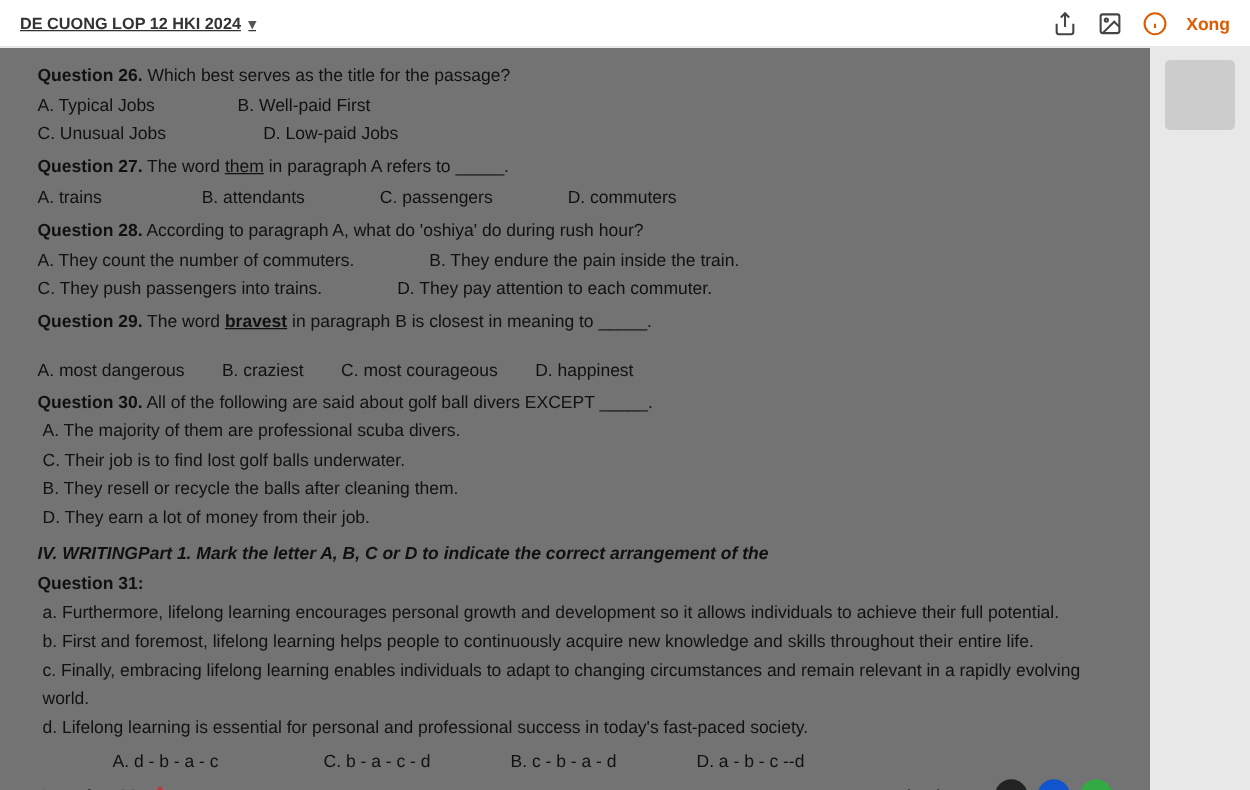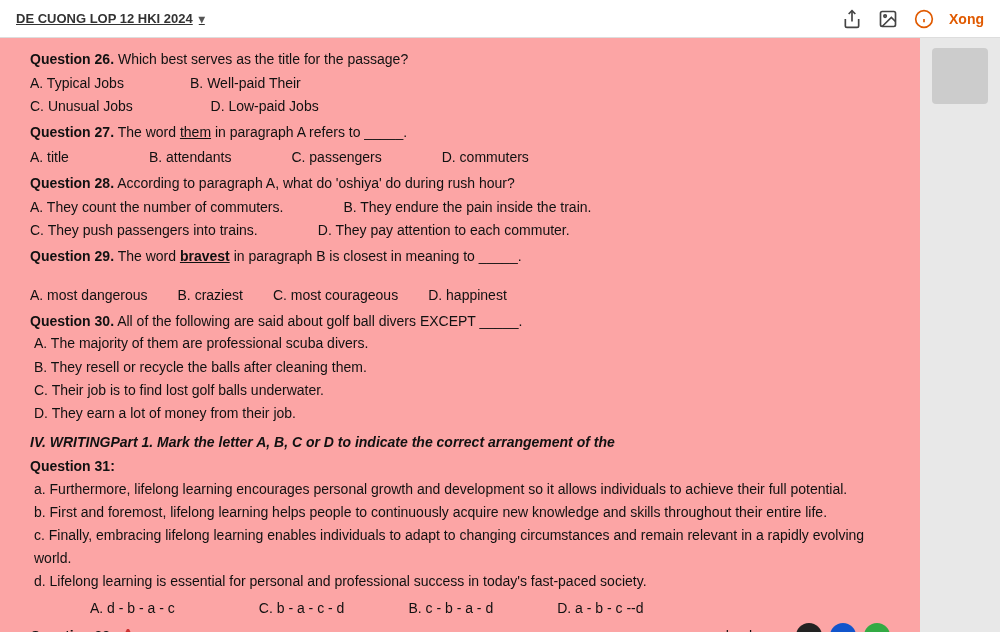--- a/index.html
+++ b/index.html
@@ -55,21 +55,21 @@
 
     
     .content-wrapper {
       display: flex;
       flex: 1;
       overflow: hidden;
     }
 
     .main-content {
       flex: 1;
-      background: #fca5a5;
+      background: #737373;
       padding: 10px 30px 10px 30px;
       overflow-y: auto;
       font-size: 14px;
       line-height: 1.6;
       color: #111;
     }
 
     .right-panel {
       width: 80px;
       background: #e8e8e8;
@@ -175,39 +175,39 @@
 <div class="content-wrapper">
   <div class="main-content">
 
     <div class="question-block">
       <span class="question-title">Question 26.</span>
       <span class="question-text">Which best serves as the title for the passage?</span>
       <div style="display:flex; gap:30px; margin-top:2px;">
         <div style="flex:1;">
           <span>A. Typical Jobs</span>
           &nbsp;&nbsp;&nbsp;&nbsp;&nbsp;&nbsp;&nbsp;&nbsp;&nbsp;&nbsp;&nbsp;&nbsp;&nbsp;&nbsp;&nbsp;
-          <span>B. Well-paid Their</span>
+          <span>B. Well-paid First</span>
         </div>
       </div>
       <div style="display:flex; gap:30px;">
         <div style="flex:1;">
           <span>C. Unusual Jobs</span>
           &nbsp;&nbsp;&nbsp;&nbsp;&nbsp;&nbsp;&nbsp;&nbsp;&nbsp;&nbsp;&nbsp;&nbsp;&nbsp;&nbsp;&nbsp;&nbsp;&nbsp;&nbsp;
           <span>D. Low-paid Jobs</span>
         </div>
       </div>
     </div>
 
     <div class="question-block">
       <span class="question-title">Question 27.</span>
       <span> The word </span>
       <span style="text-decoration:underline;">them</span>
       <span> in paragraph A refers to _____.</span>
       <div style="display:flex; gap:20px; margin-top:2px;">
-        <span>A. title</span>
+        <span>A. trains</span>
         <span style="margin-left:60px;">B. attendants</span>
         <span style="margin-left:40px;">C. passengers</span>
         <span style="margin-left:40px;">D. commuters</span>
       </div>
     </div>
 
     <div class="question-block">
       <span class="question-title">Question 28.</span>
       <span>According to paragraph A, what do 'oshiya' do during rush hour?</span>
       <div style="margin-top:2px;">
@@ -232,22 +232,22 @@
         <span style="margin-left:10px;">B. craziest</span>
         <span style="margin-left:10px;">C. most courageous</span>
         <span style="margin-left:10px;">D. happinest</span>
       </div>
     </div>
 
     <div class="question-block">
       <span class="question-title">Question 30.</span>
       <span>All of the following are said about golf ball divers EXCEPT _____.</span>
       <div class="list-item">A. The majority of them are professional scuba divers.</div>
+      <div class="list-item">C. Their job is to find lost golf balls underwater.</div>
       <div class="list-item">B. They resell or recycle the balls after cleaning them.</div>
-      <div class="list-item">C. Their job is to find lost golf balls underwater.</div>
       <div class="list-item">D. They earn a lot of money from their job.</div>
     </div>
 
     <div class="section-heading">
       <span>IV. WRITINGPart 1. Mark the letter A, B, C or D to indicate the correct arrangement of the</span>
     </div>
 
     <div class="question-block">
       <span class="bold-text">Question 31:</span>
       <div class="list-item">a. Furthermore, lifelong learning encourages personal growth and development so it allows individuals to achieve their full potential.</div>

